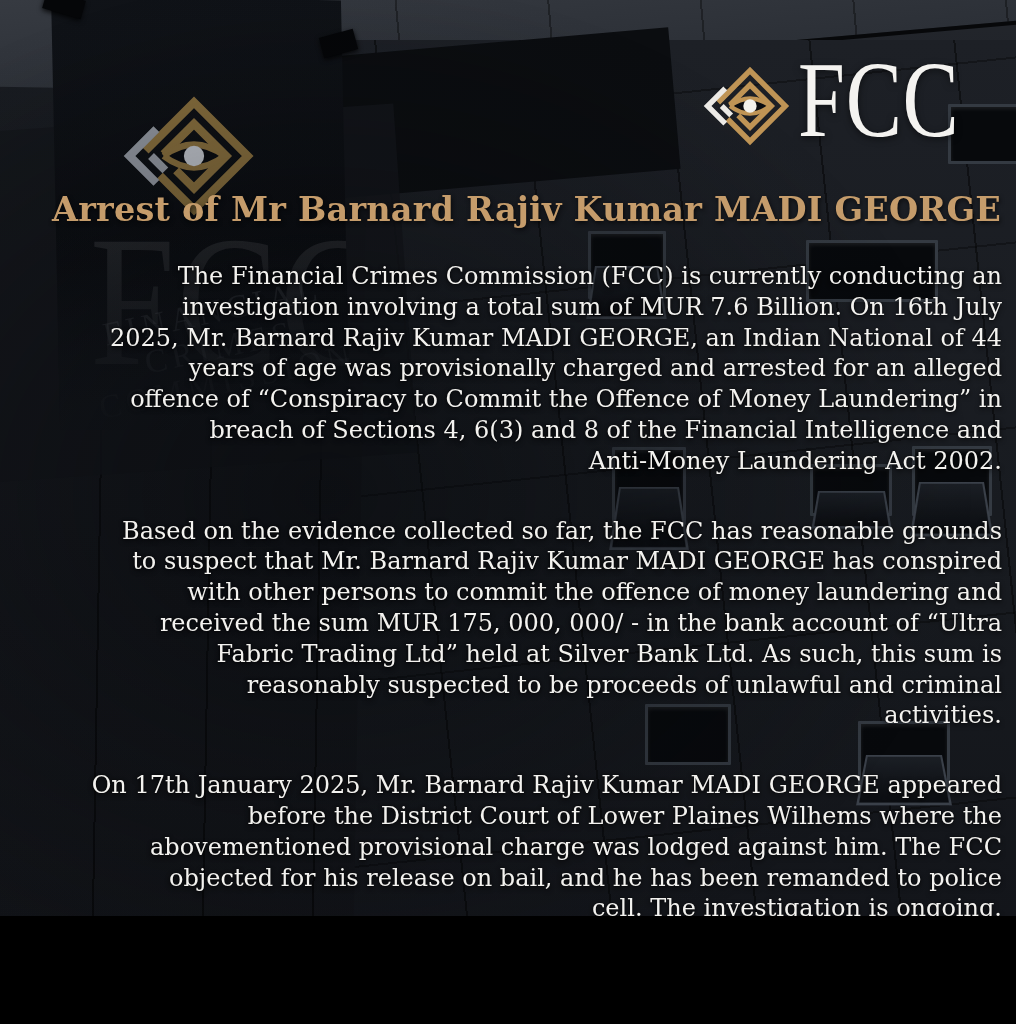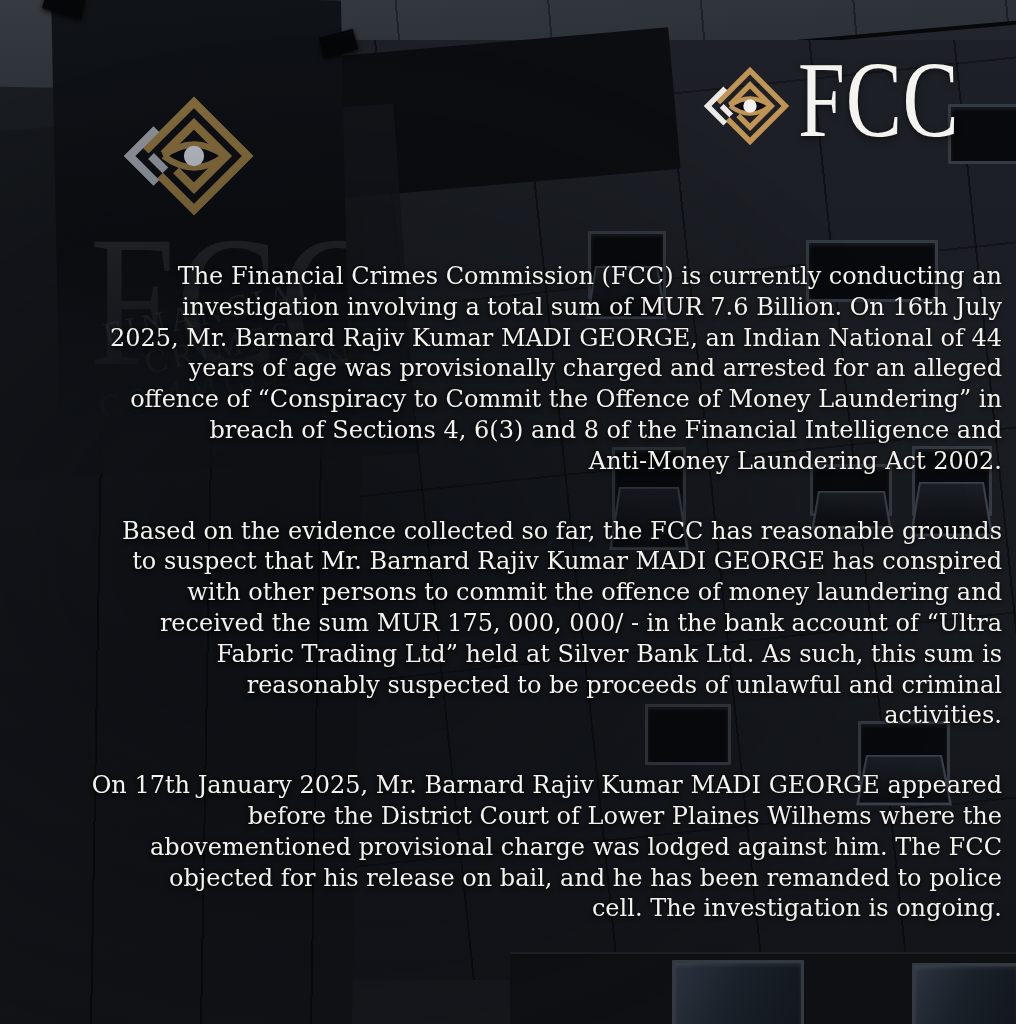--- a/index.html
+++ b/index.html
@@ -1,17 +1,17 @@
 <!DOCTYPE html>
 <html><head>
 <meta charset="utf-8">
 <style>
   html,body{margin:0;padding:0;background:#000;}
   .canvas{
-    position:relative;width:1016px;height:1024px;overflow:hidden;
+    position:relative;width:1016px;height:916px;overflow:hidden;
     background:linear-gradient(180deg,#23262c 0%,#1a1d22 28%,#15171c 100%);
     font-family:"DejaVu Serif",serif;
   }
   
   .fascia{
     position:absolute;left:-60px;top:-92px;width:1250px;height:152px;
     background:
       repeating-linear-gradient(90deg,rgba(0,0,0,0) 0 150px,rgba(0,0,0,.35) 150px 152px),
       linear-gradient(180deg,#3a3e45 0%,#2c3037 100%);
     transform:rotate(-5deg);
@@ -163,20 +163,21 @@
       <g transform="rotate(45 60 60)" stroke="#eceae6" stroke-width="6.5" fill="none">
         <path d="M24 66 L24 96 L54 96"></path>
         <path d="M36 84 L52 84"></path>
       </g>
       <path d="M36 60 Q60 42 84 60 Q60 78 36 60" fill="#0a0c10" stroke="#bf9455" stroke-width="5"></path>
       <circle cx="60" cy="60" r="8" fill="#f2f1ec"></circle>
     </svg>
     <div class="brand-word">FCC</div>
   </div>
 
+  <h1 class="headline">Arrest of Mr Barnard Rajiv Kumar MADI GEORGE</h1>
 
   <main class="article">
     <p>The Financial Crimes Commission (FCC) is currently conducting an
 investigation involving a total sum of MUR 7.6 Billion. On 16th July
 2025, Mr. Barnard Rajiv Kumar MADI GEORGE, an Indian National of 44
 years of age was provisionally charged and arrested for an alleged
 offence of “Conspiracy to Commit the Offence of Money Laundering” in
 breach of Sections 4, 6(3) and 8 of the Financial Intelligence and
 Anti-Money Laundering Act 2002.</p>
     <p>Based on the evidence collected so far, the FCC has reasonable grounds

